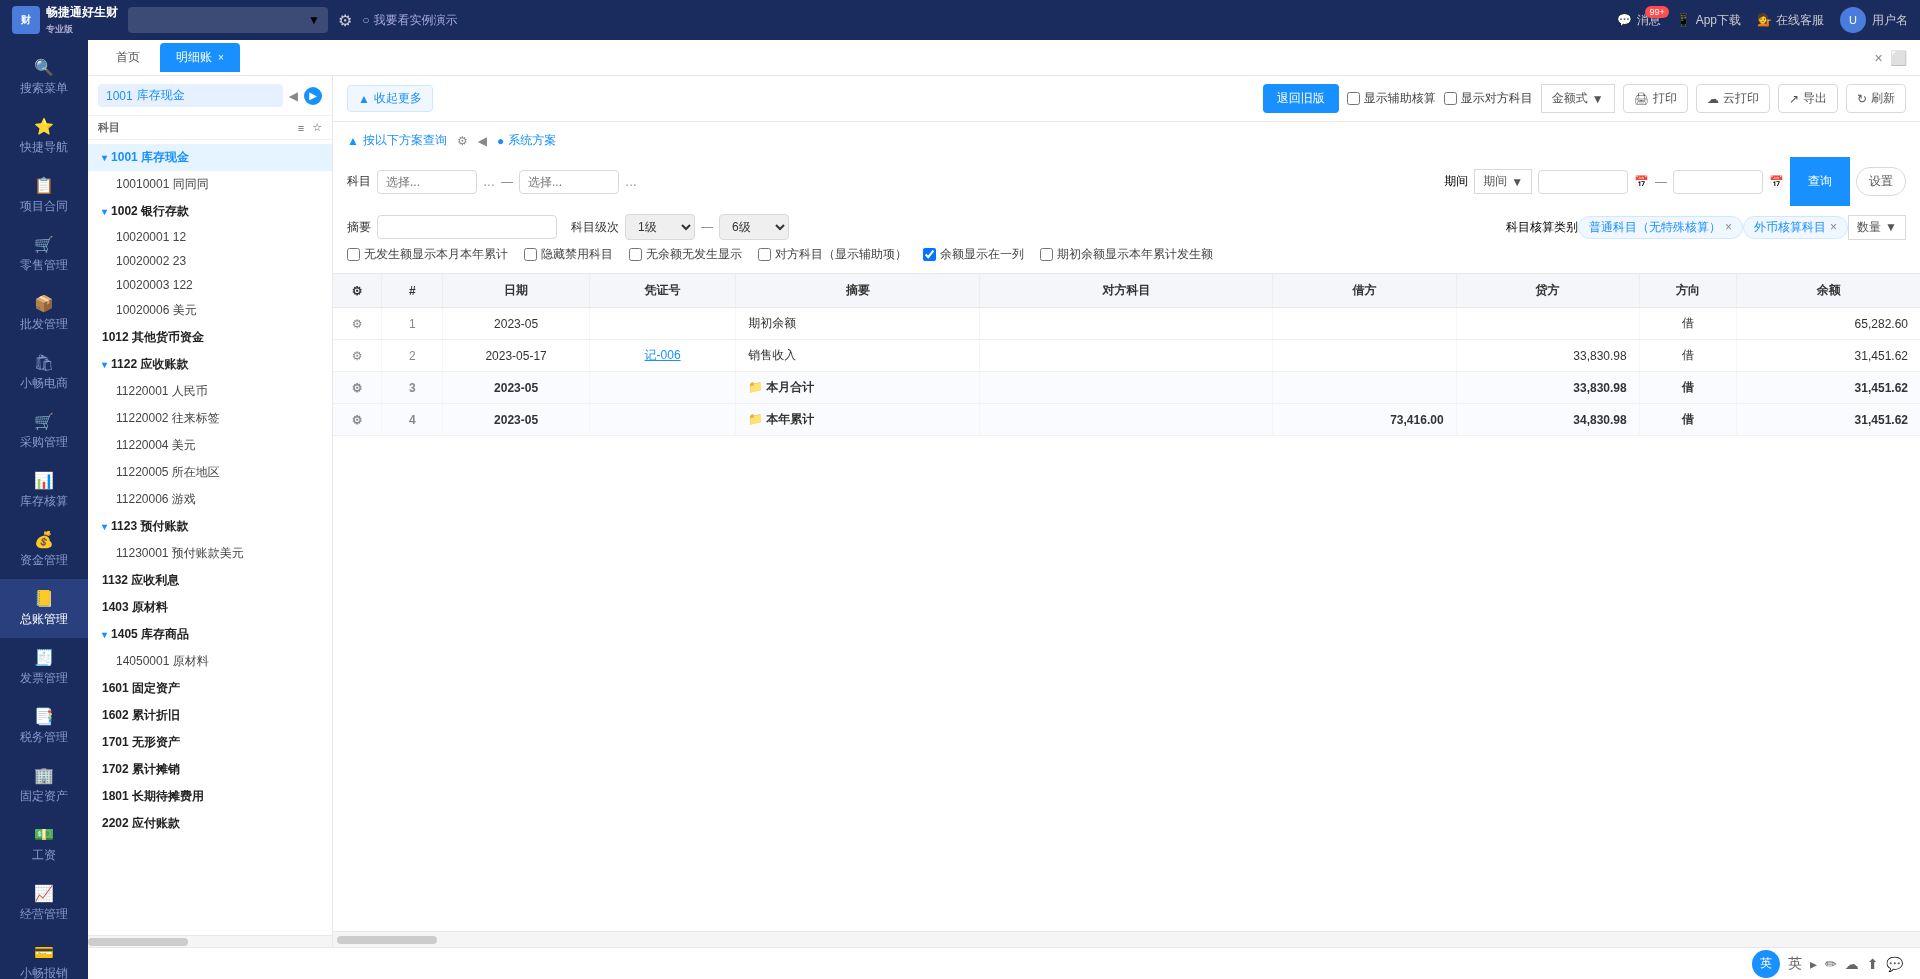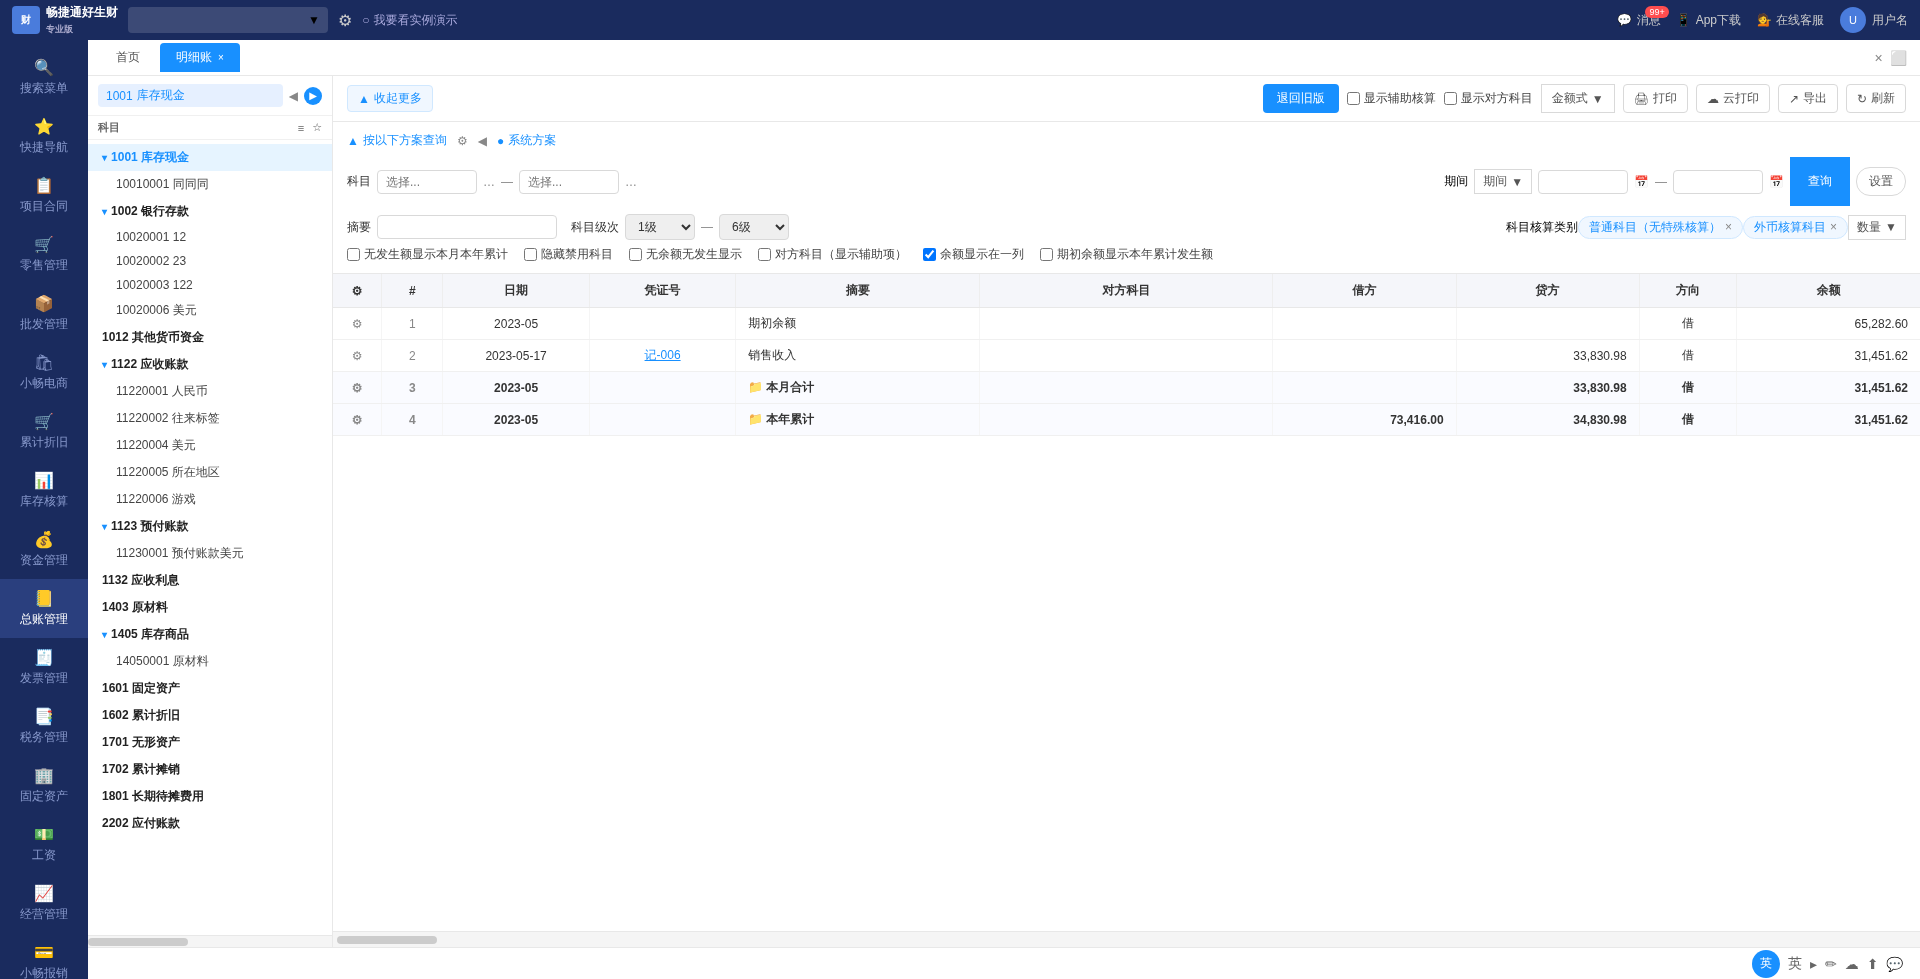--- a/index.html
+++ b/index.html
@@ -189,21 +189,21 @@
     <div class="sidebar-item">
       <span class="s-icon">📦</span>
       <span>批发管理</span>
     </div>
     <div class="sidebar-item">
       <span class="s-icon">🛍</span>
       <span>小畅电商</span>
     </div>
     <div class="sidebar-item">
       <span class="s-icon">🛒</span>
-      <span>累计折旧</span>
+      <span>采购管理</span>
     </div>
     <div class="sidebar-item">
       <span class="s-icon">📊</span>
       <span>库存核算</span>
     </div>
     <div class="sidebar-item">
       <span class="s-icon">💰</span>
       <span>资金管理</span>
     </div>
     <div class="sidebar-item active">

